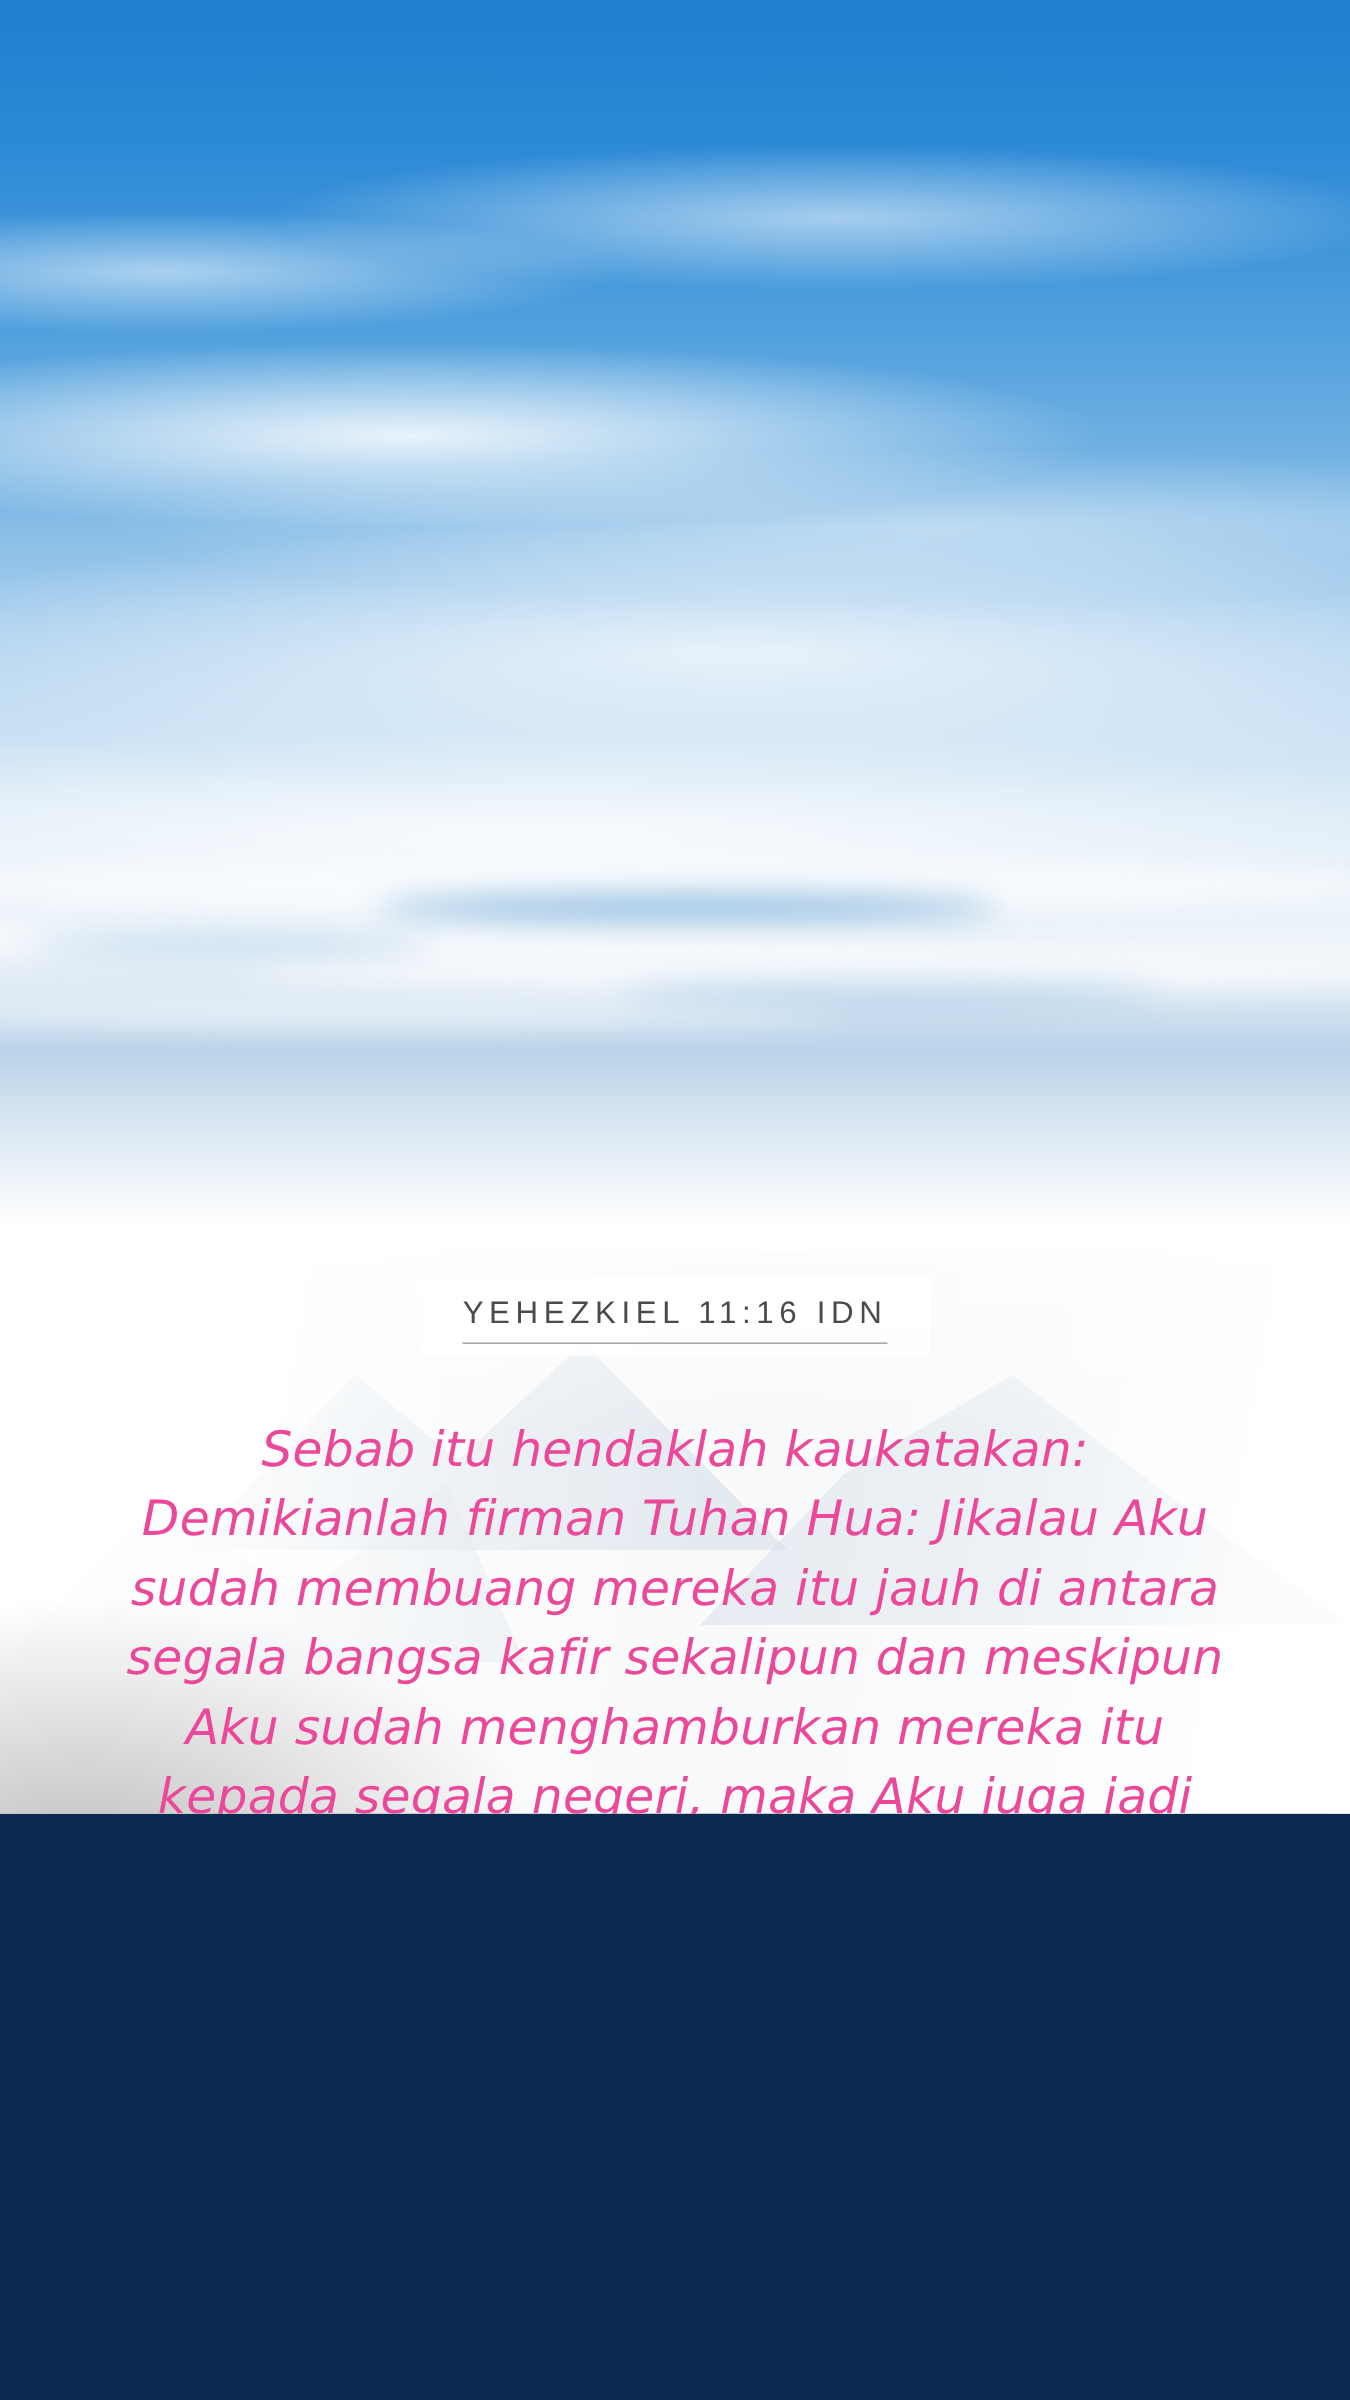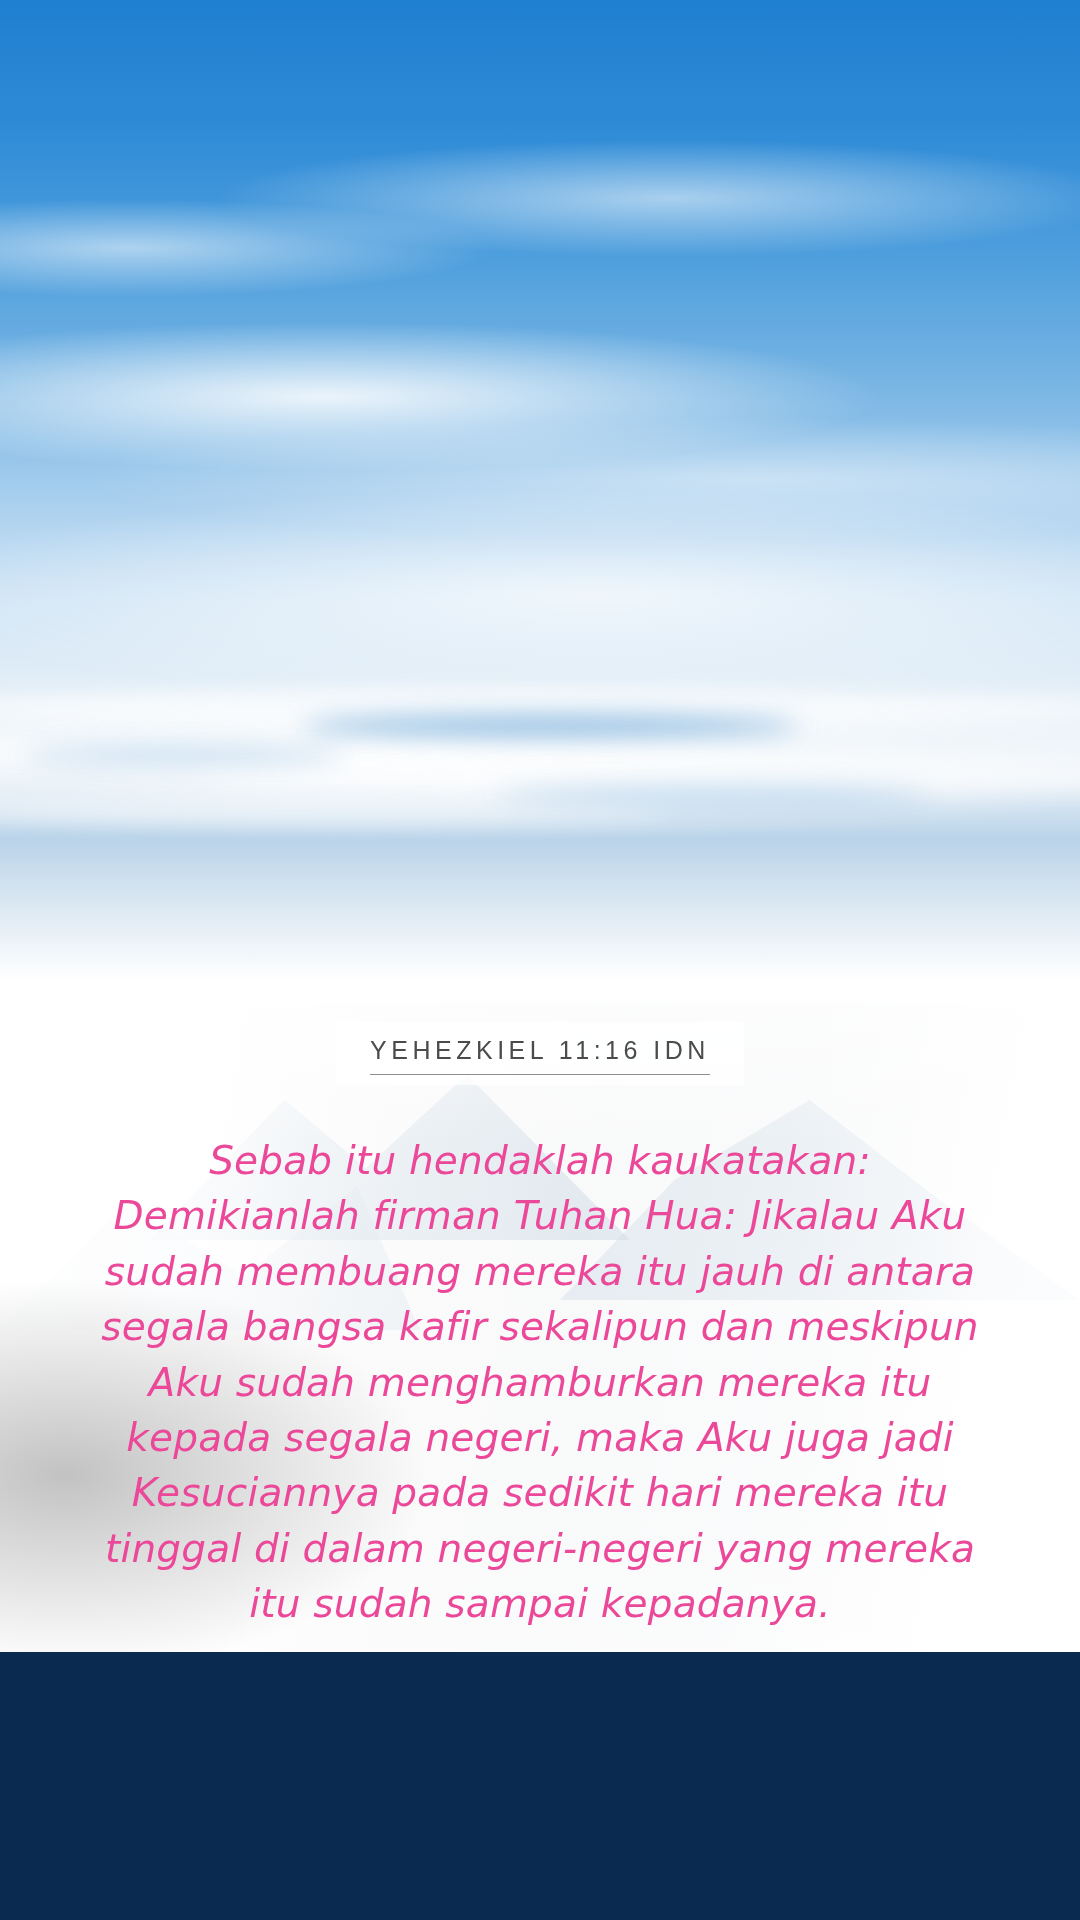--- a/index.html
+++ b/index.html
@@ -10,21 +10,21 @@
   body {
     width: 1080px;
     height: 1920px;
     overflow: hidden;
     font-family: "DejaVu Sans", sans-serif;
   }
 
   #wallpaper {
     position: relative;
     width: 1080px;
-    height: 1652px;
+    height: 1451px;
     overflow: hidden;
   }
 
   
   .photo {
     position: absolute;
     inset: 0;
     background:
       
       radial-gradient(ellipse 900px 120px at 30% 24%, rgba(255,255,255,0.85), rgba(255,255,255,0) 62%),

